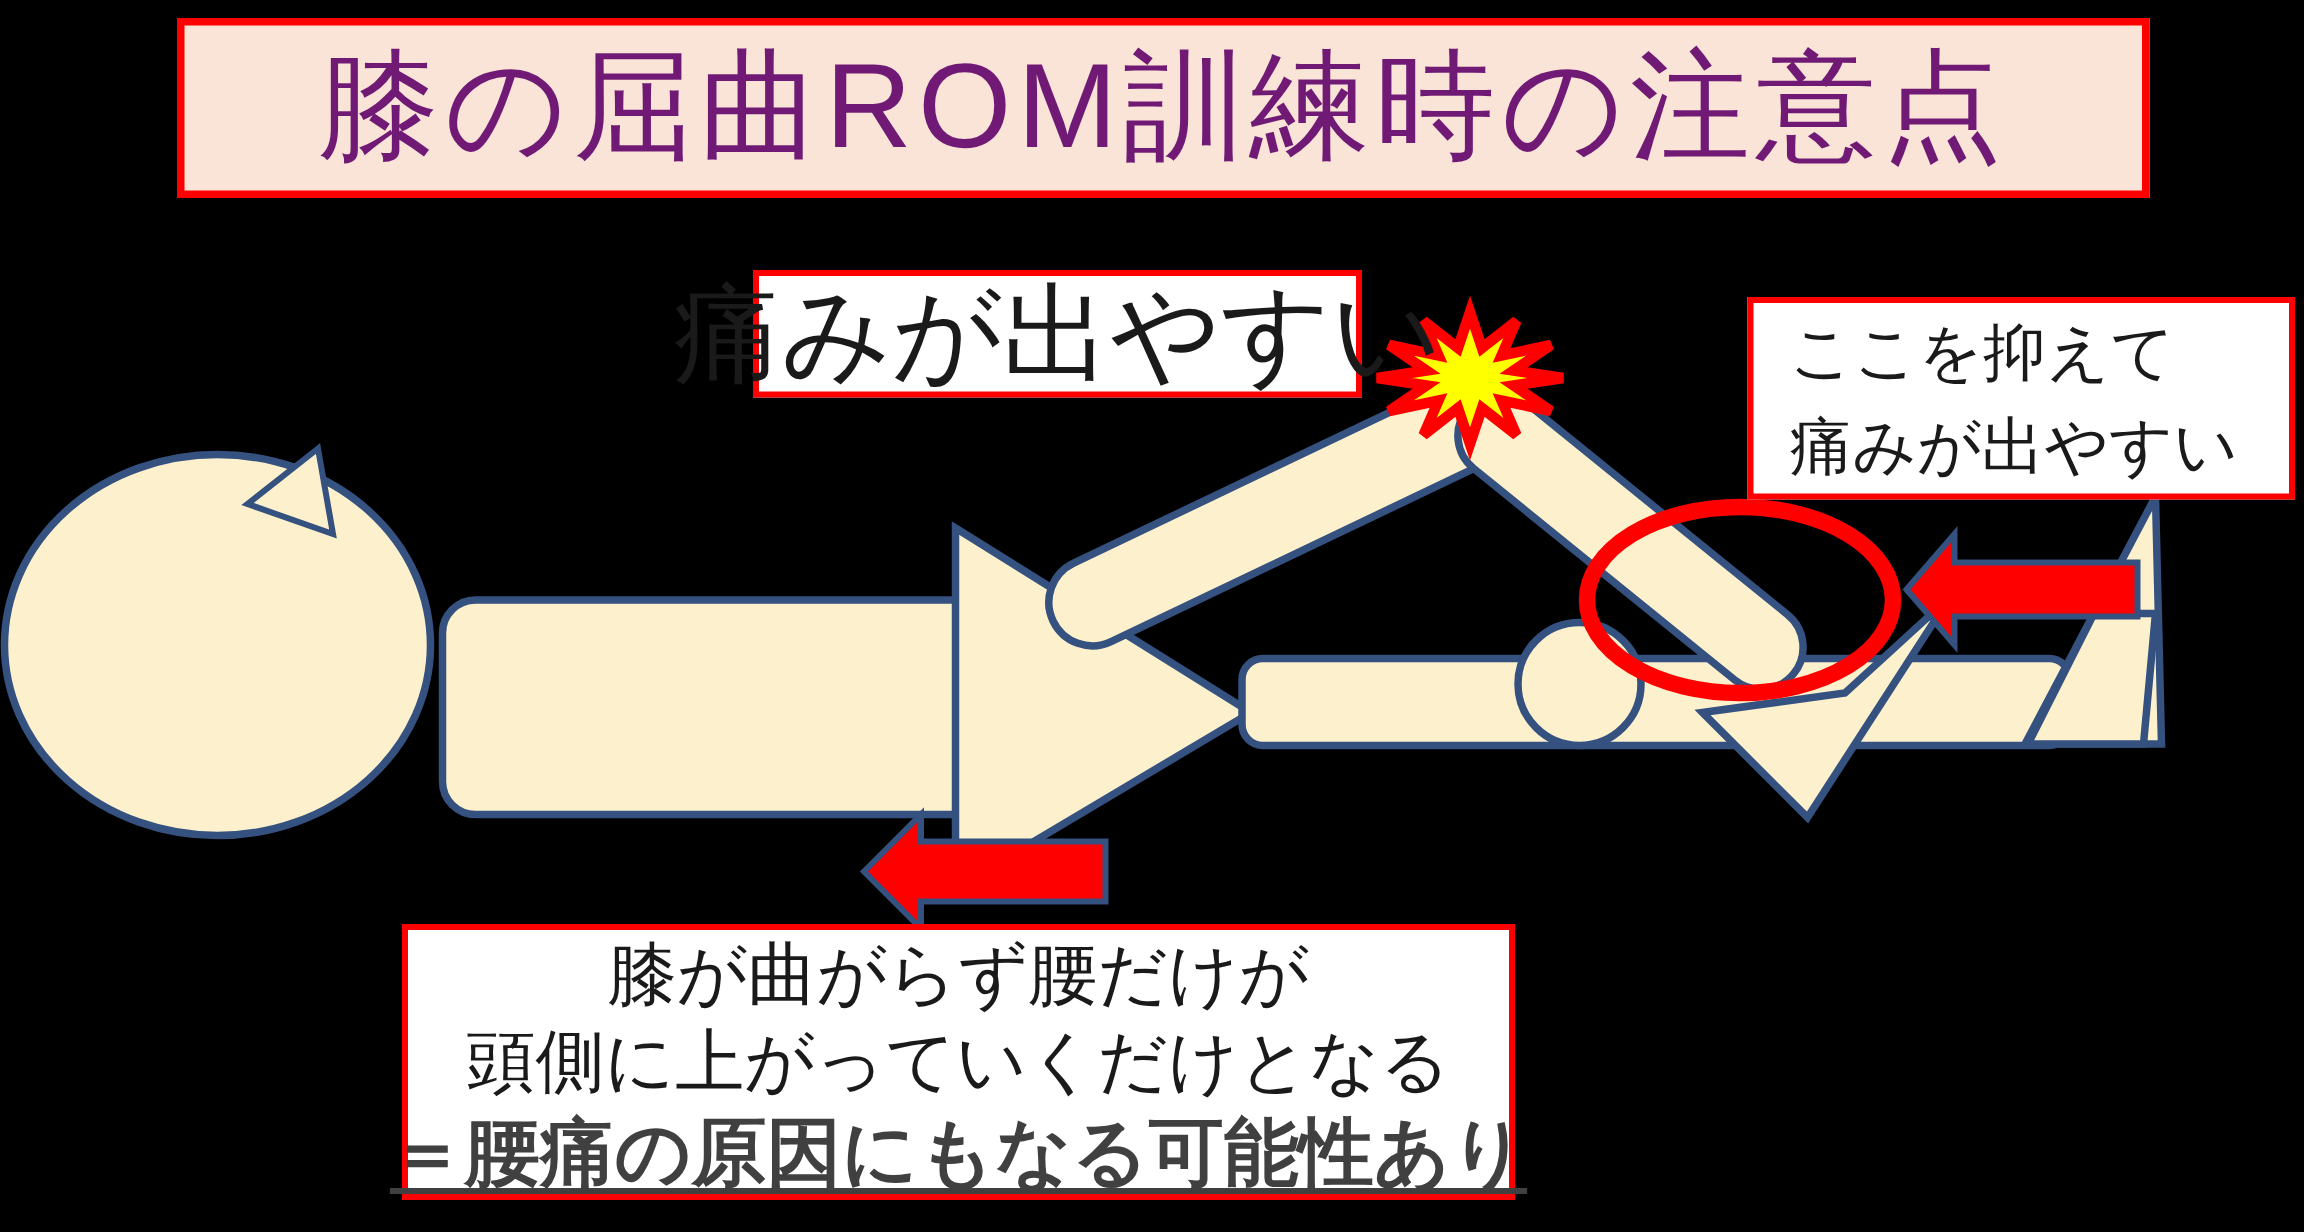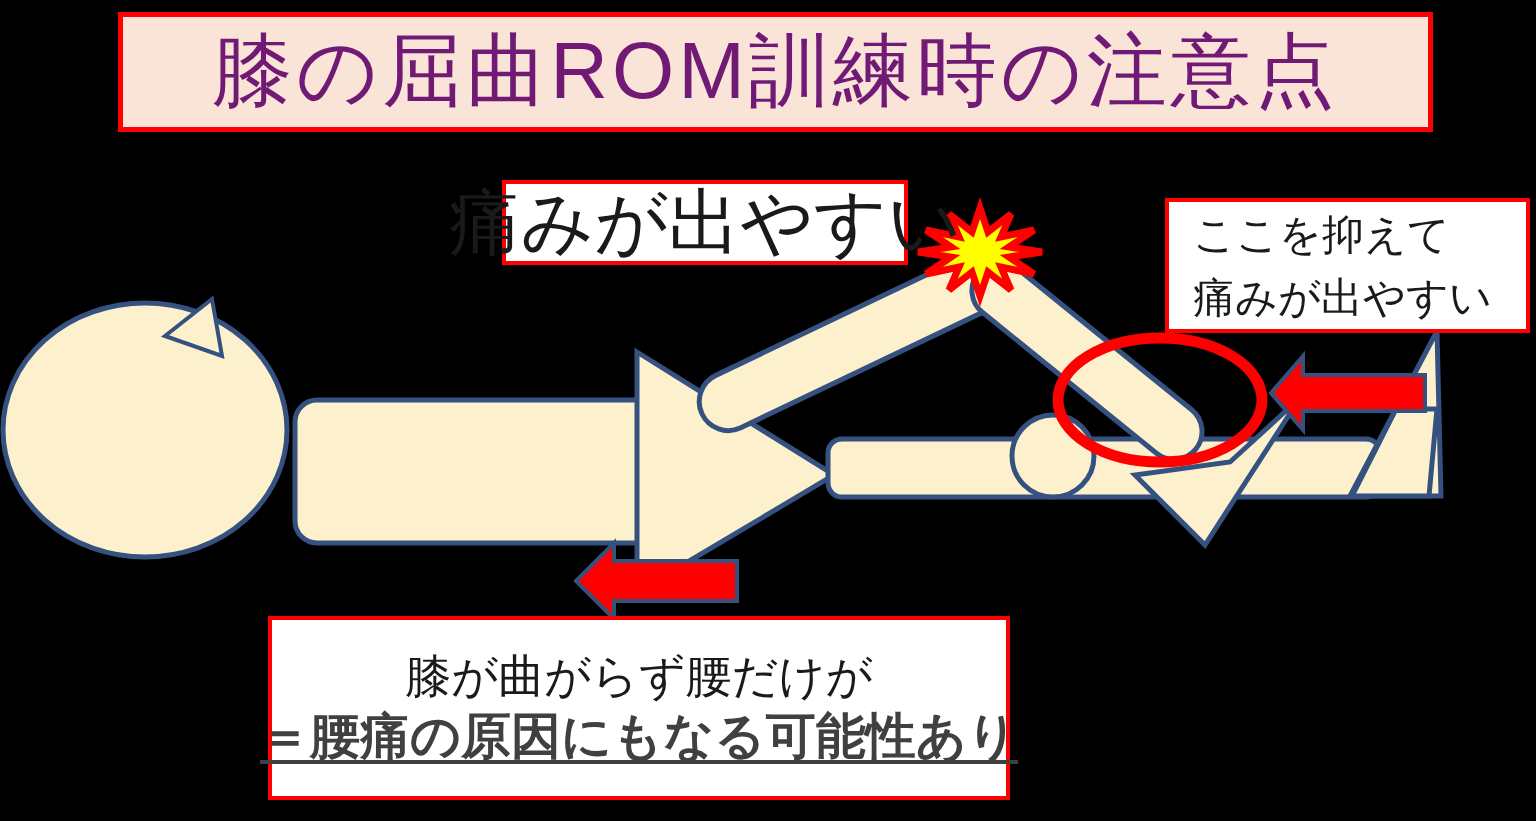--- a/index.html
+++ b/index.html
@@ -12,21 +12,21 @@
     background:#fae3d7;border:5px solid #ff0000;box-sizing:border-box;
     display:flex;align-items:center;justify-content:center;
     font-size:80px;letter-spacing:4px;color:#701a75;white-space:nowrap;}
   .pain-box{left:502px;top:180px;width:406px;height:85px;
     display:flex;align-items:center;justify-content:center;
     font-size:72px;white-space:nowrap;}
   .press-box{left:1165px;top:198px;width:365px;height:135px;
     display:flex;flex-direction:column;justify-content:center;
     padding-left:24px;font-size:42px;line-height:1.5;white-space:nowrap;}
   .warning-box{left:268px;top:616px;width:742px;height:184px;
-    display:flex;flex-direction:column;align-items:center;justify-content:center;
+    display:flex;flex-direction:column;align-items:center;justify-content:space-between;
     font-size:46px;line-height:1.27;text-align:center;white-space:nowrap;}
   .warning-red{color:#404040;font-weight:bold;font-size:50px;
     text-decoration:underline;text-decoration-thickness:4px;text-underline-offset:7px;}
 </style>
 </head>
 <body>
 
 <div class="stage">
 
   <svg width="1536" height="821" viewBox="0 0 1536 821">
@@ -70,16 +70,17 @@
     <span>痛みが出やすい</span>
   </div>
 
   <div class="note press-box">
     <div>ここを抑えて</div>
     <div>痛みが出やすい</div>
   </div>
 
   <div class="note warning-box">
     <div>膝が曲がらず腰だけが</div>
+    <div>頭側に上がっていくだけとなる</div>
     <div class="warning-red">＝腰痛の原因にもなる可能性あり</div>
   </div>
 
 </div>
 
 </body></html>

